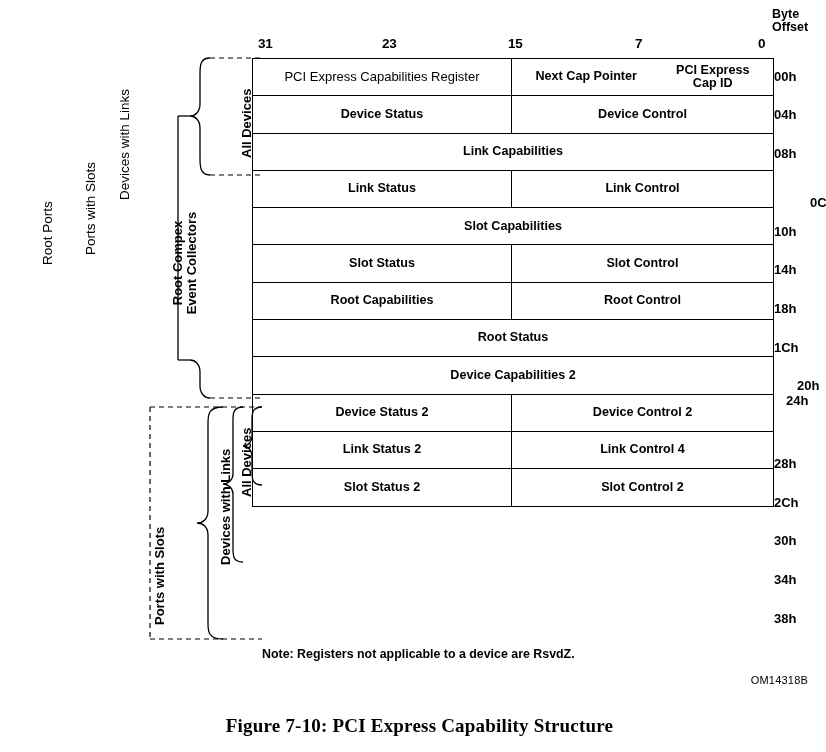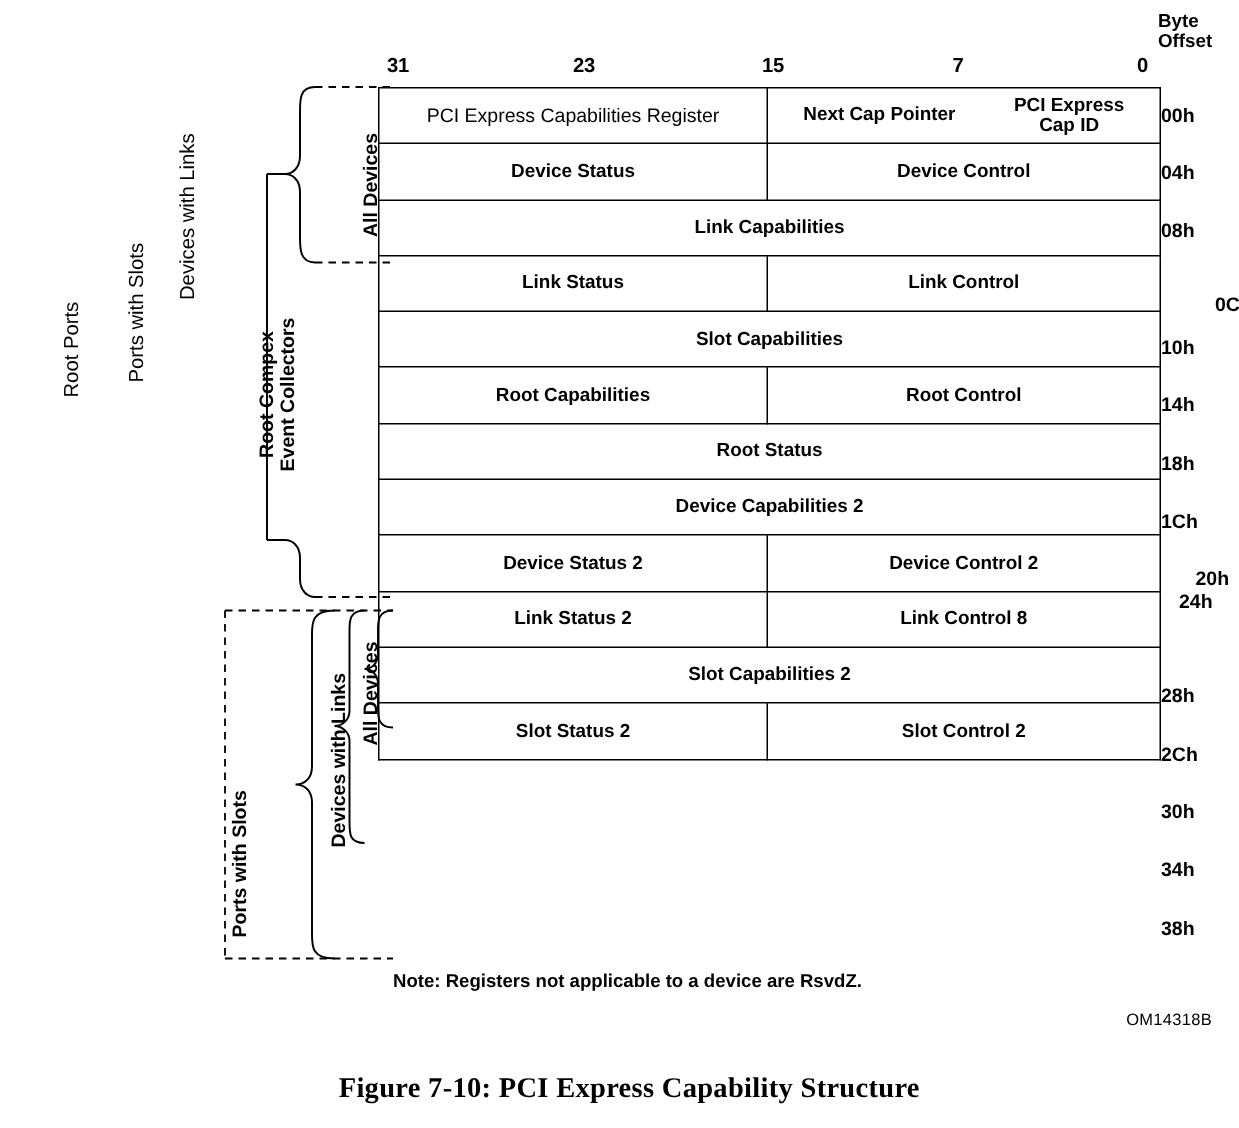--- a/index.html
+++ b/index.html
@@ -178,39 +178,40 @@
       <td colspan="2">Link Capabilities</td>
     </tr>
     <tr>
       <td>Link Status</td>
       <td>Link Control</td>
     </tr>
     <tr>
       <td colspan="2">Slot Capabilities</td>
     </tr>
     <tr>
+      <td>Slot Status</td>
+      <td>Slot Control</td>
+    </tr>
+    <tr>
       <td>Root Capabilities</td>
       <td>Root Control</td>
     </tr>
     <tr>
       <td colspan="2">Root Status</td>
     </tr>
     <tr>
       <td colspan="2">Device Capabilities 2</td>
     </tr>
     <tr>
       <td>Device Status 2</td>
       <td>Device Control 2</td>
     </tr>
     <tr>
       <td>Link Status 2</td>
-      <td>Link Control 8</td>
-    </tr>
-    <tr>
-      <td colspan="2">Slot Capabilities 2</td>
+      <td>Link Control 4</td>
     </tr>
     <tr>
       <td>Slot Status 2</td>
       <td>Slot Control 2</td>
     </tr>
   </tbody>
 </table>
 
 <div class="offset-label" style="top:70px;">00h</div>
 <div class="offset-label" style="top:108px;">04h</div>

